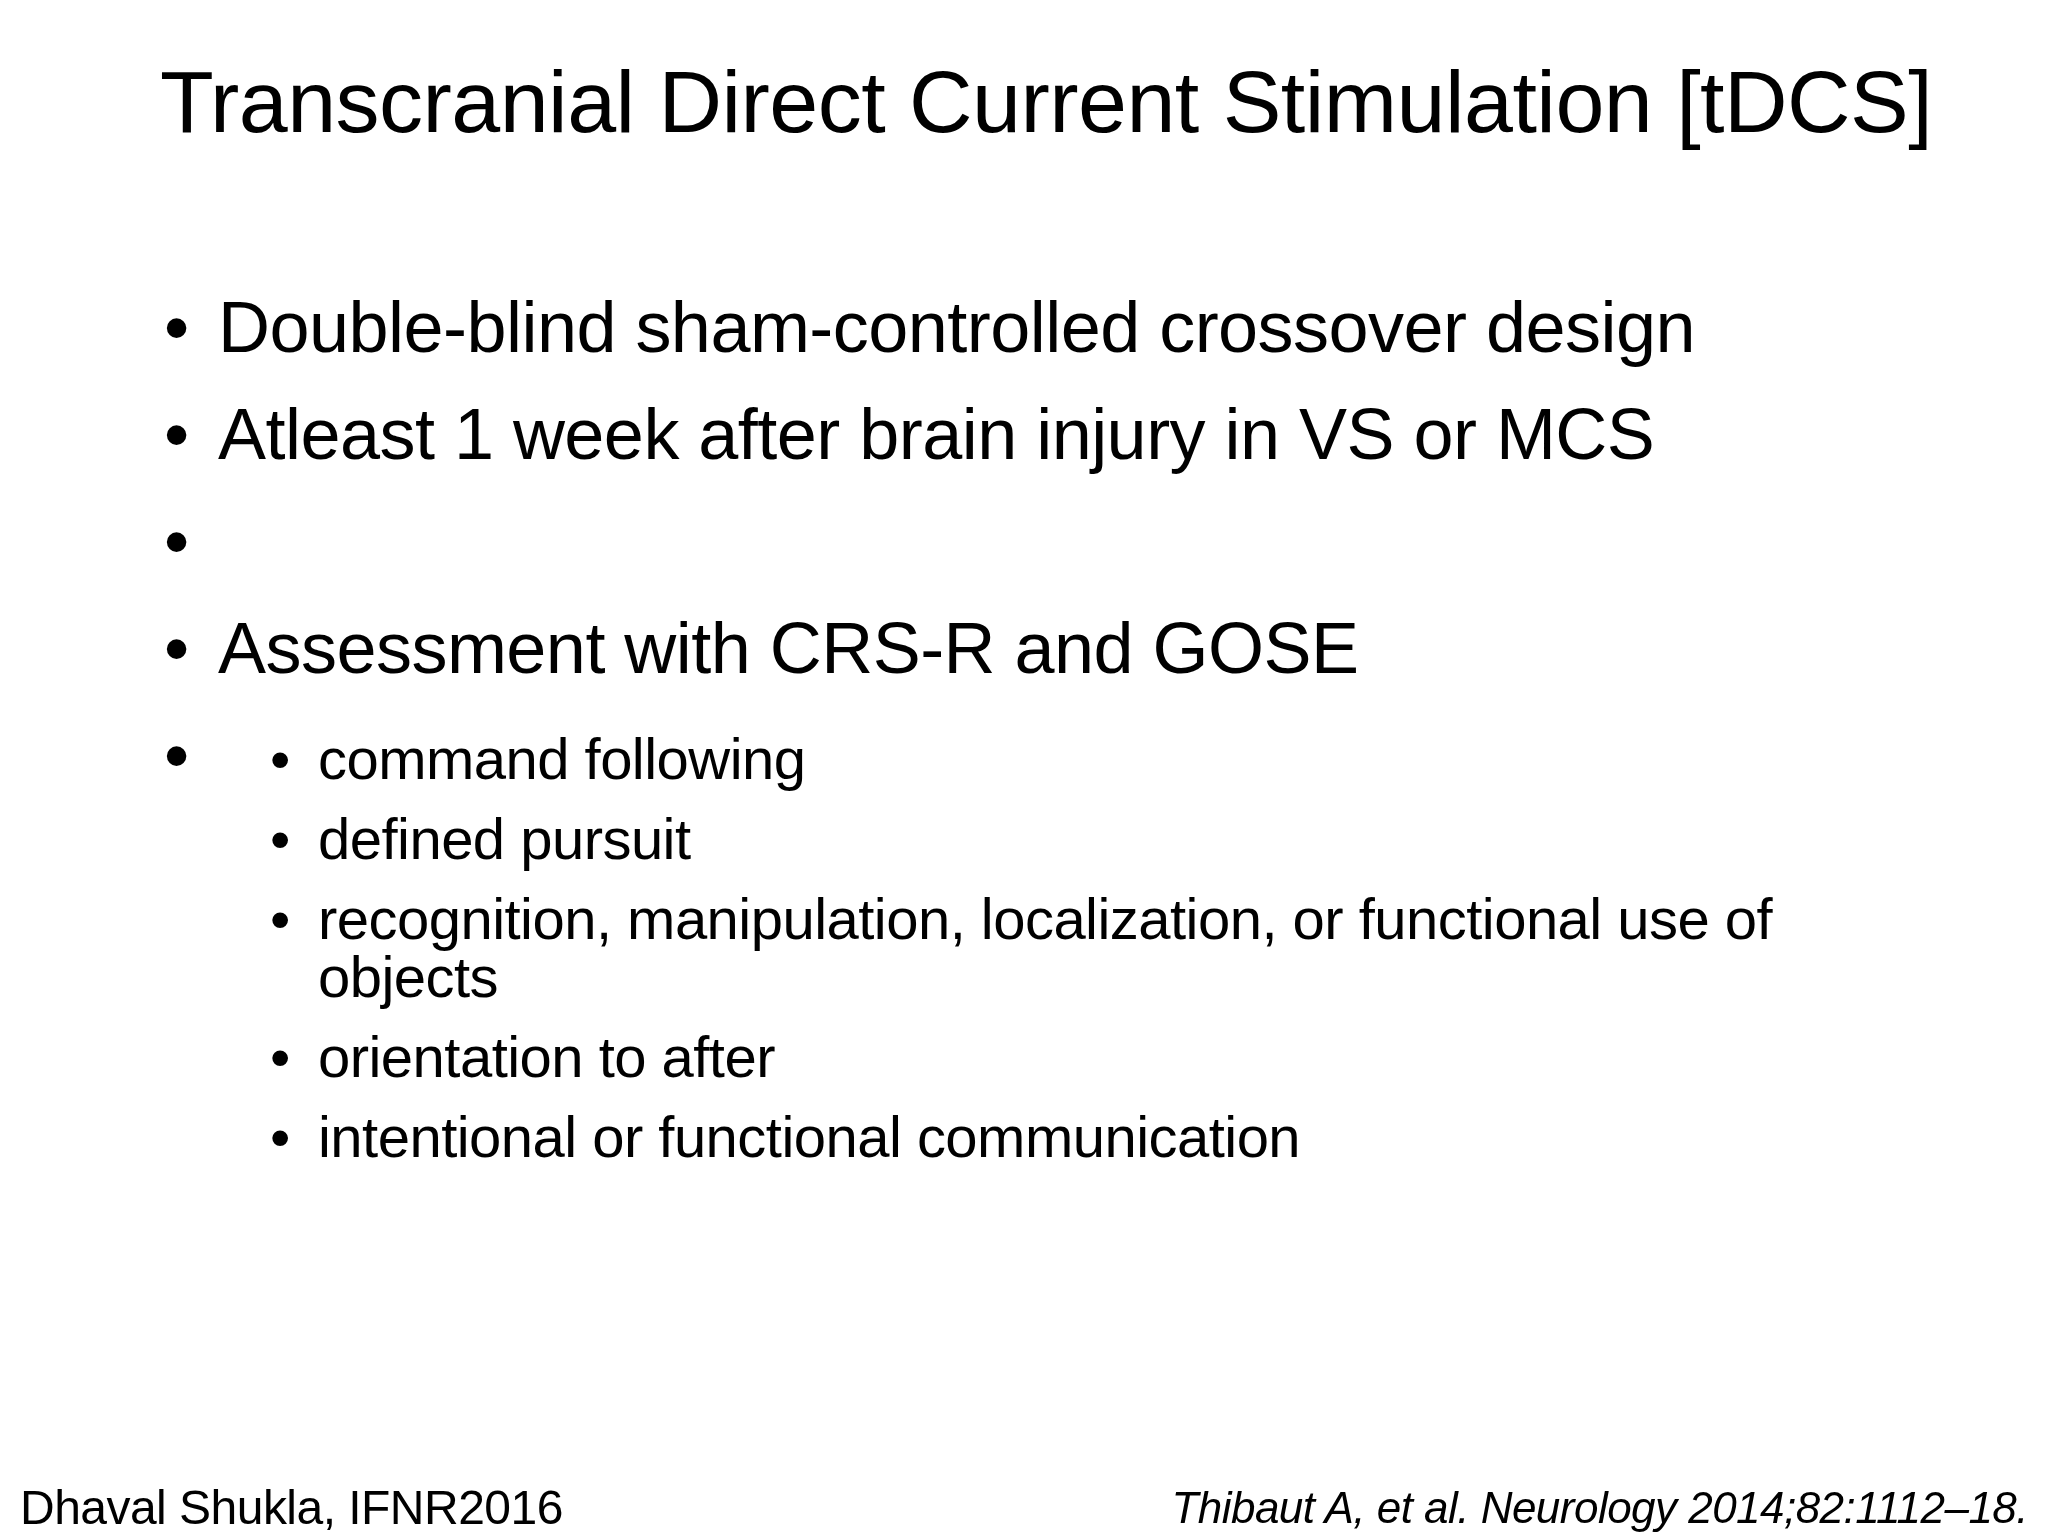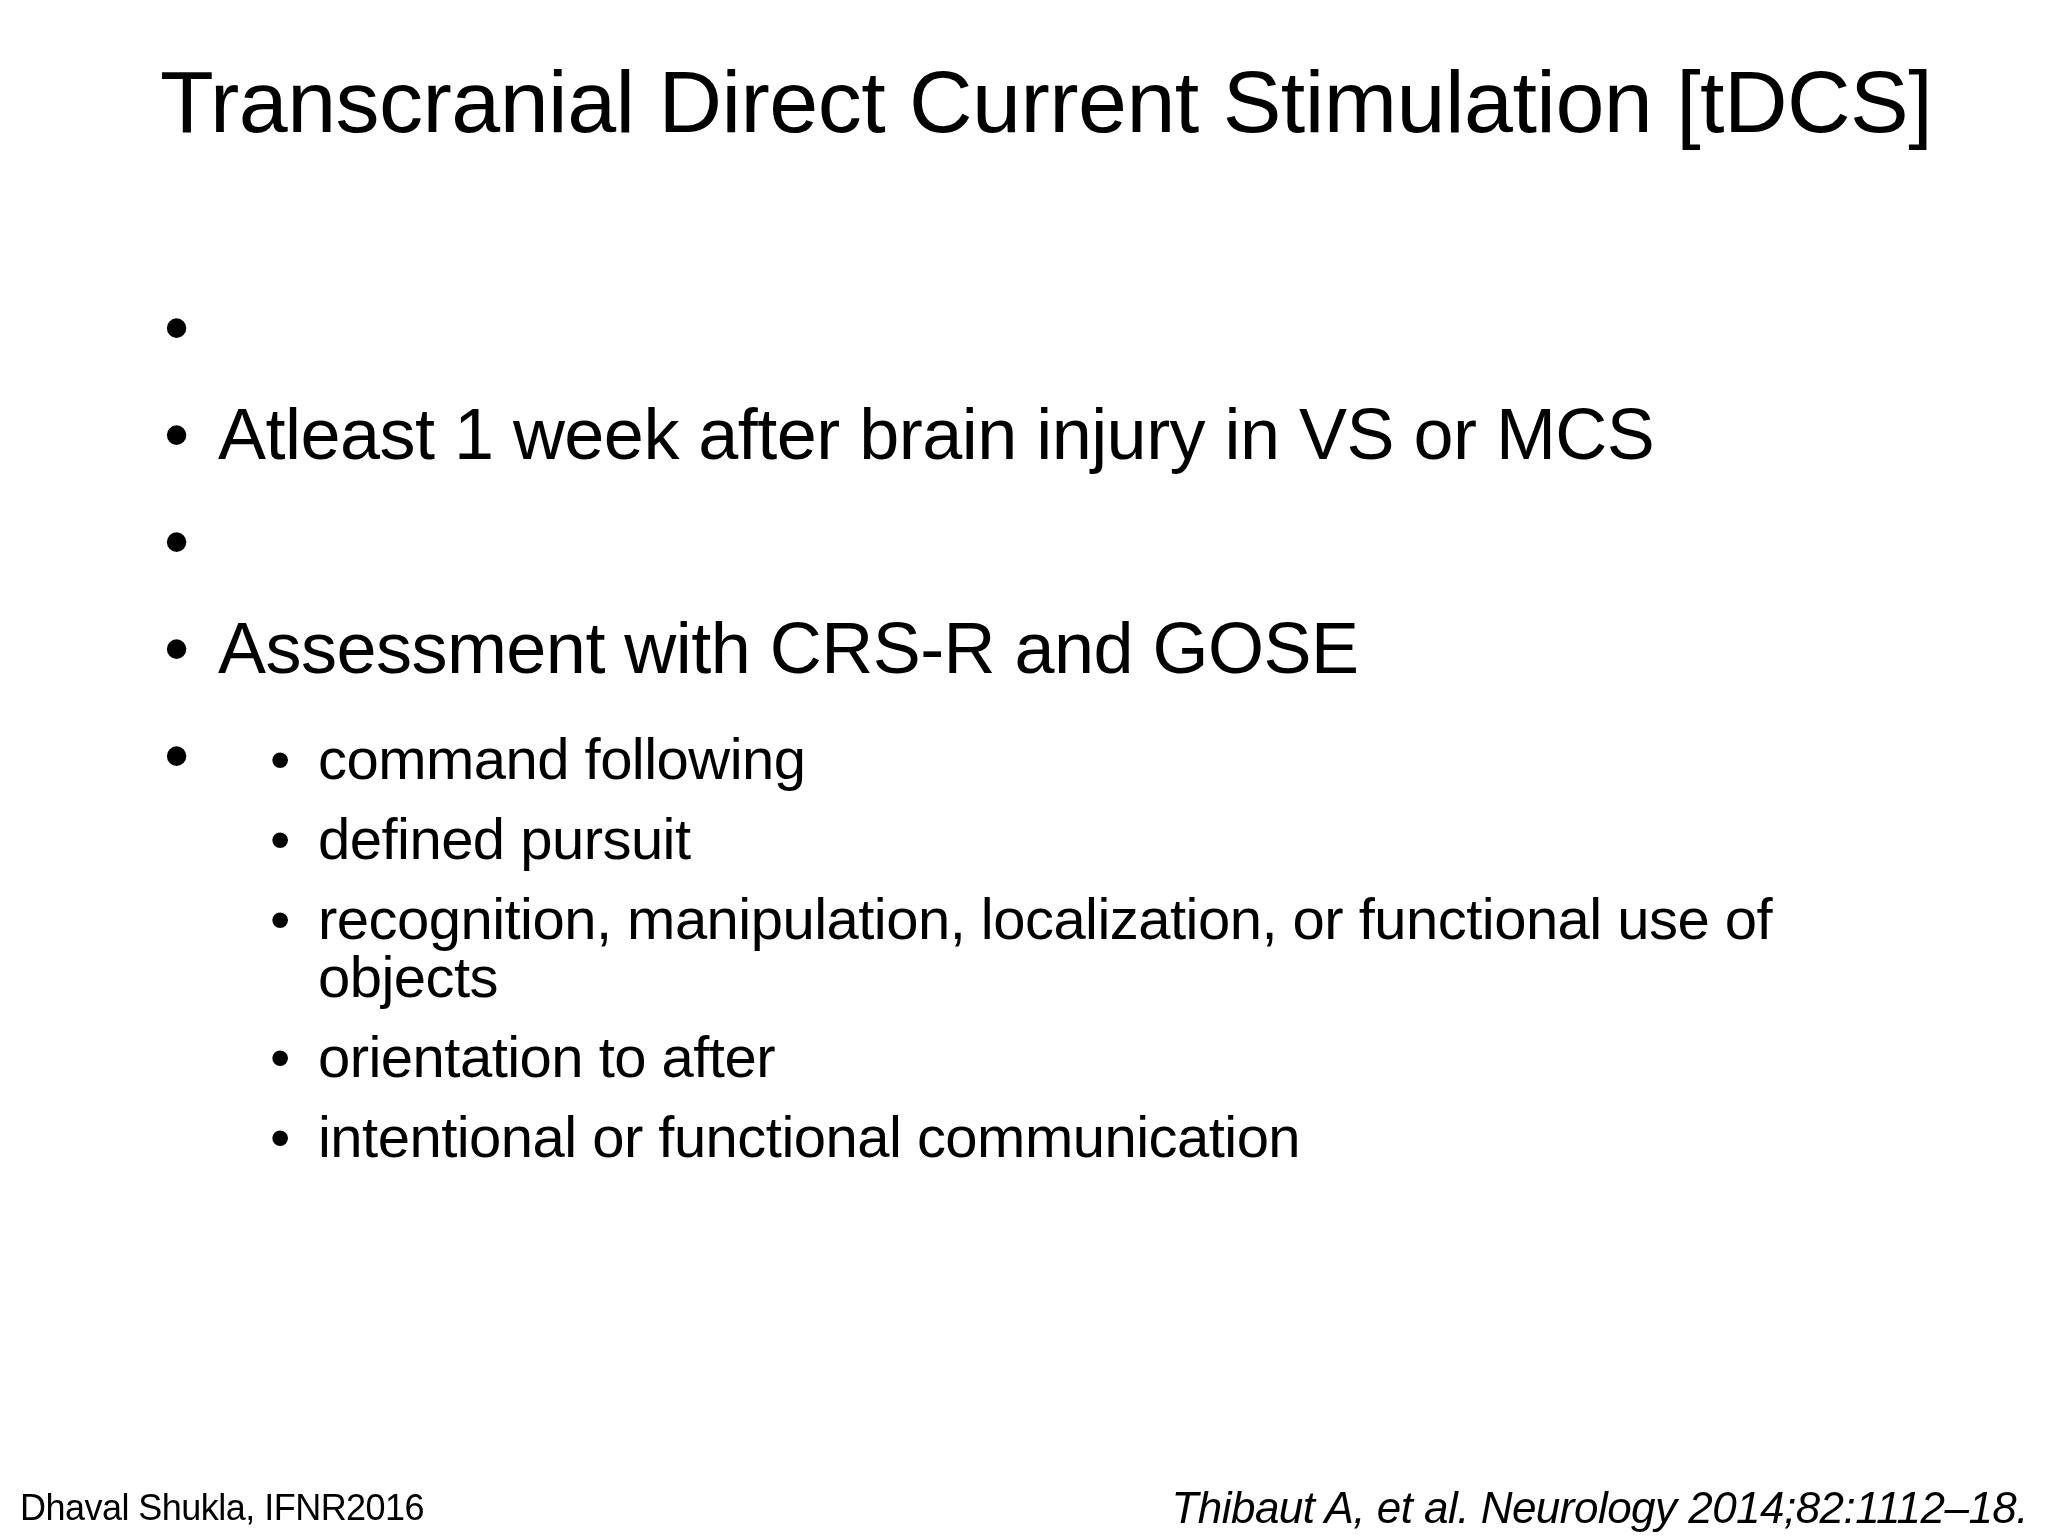--- a/index.html
+++ b/index.html
@@ -74,21 +74,21 @@
     width: 50px;
     padding-left: 2px;
   }
   .sub-text {
     max-width: 1610px;
   }
   .footer-left {
     position: absolute;
     left: 20px;
     bottom: 3px;
-    font-size: 36px;
+    font-size: 48px;
     line-height: 50px;
     margin-top: 33px;
   }
   .footer-right {
     position: absolute;
     right: 20px;
     bottom: 3px;
     font-size: 44px;
     line-height: 50px;
     font-style: italic;
@@ -98,20 +98,21 @@
 </head>
 <body>
 
 <div class="slide">
 
   <h1 class="title">Transcranial Direct Current Stimulation [tDCS]</h1>
 
   <ul class="main-list">
     <li class="main-item">
       <span class="marker main-marker">•</span>
+      <div class="main-text">Double-blind sham-controlled crossover design</div>
     </li>
     <li class="main-item">
       <span class="marker main-marker">•</span>
       <div class="main-text">Atleast 1 week after brain injury in VS or MCS</div>
     </li>
     <li class="main-item">
       <span class="marker main-marker">•</span>
     </li>
     <li class="main-item">
       <span class="marker main-marker">•</span>

